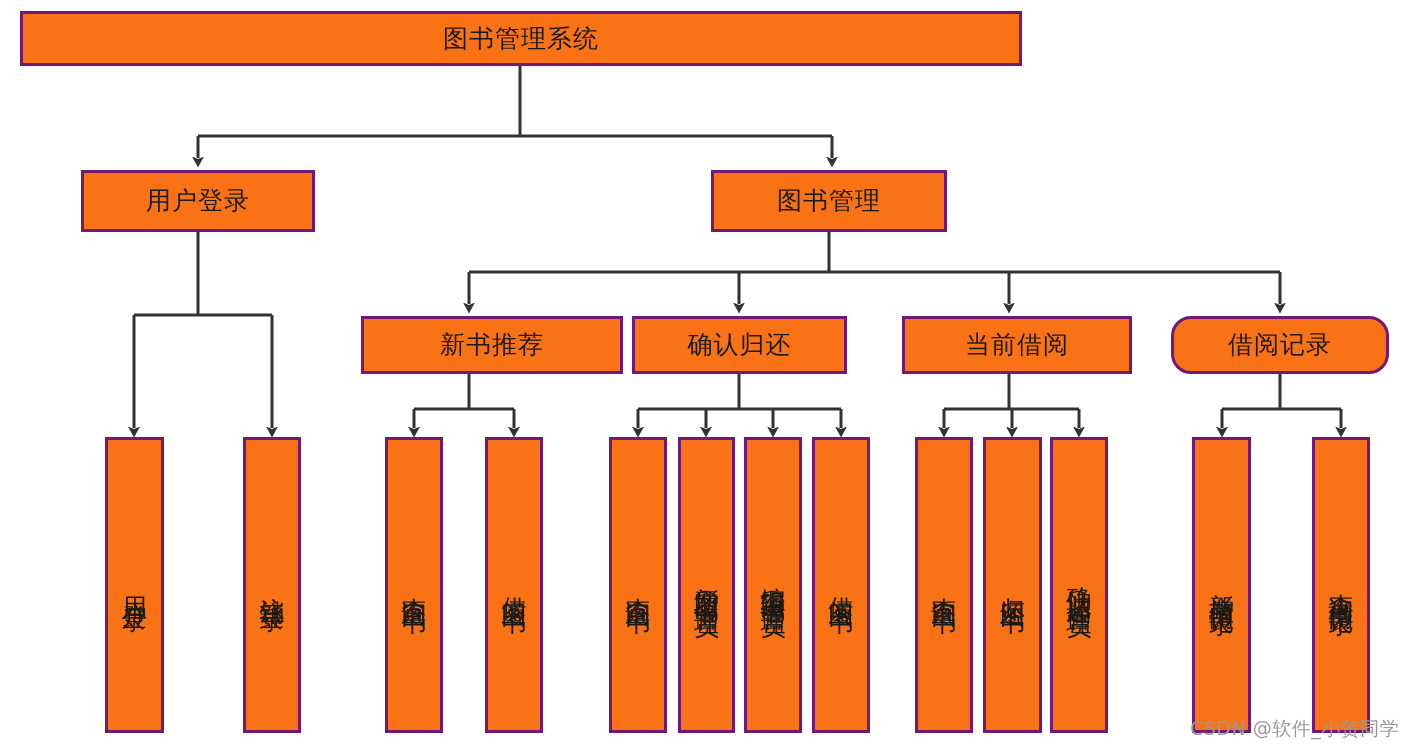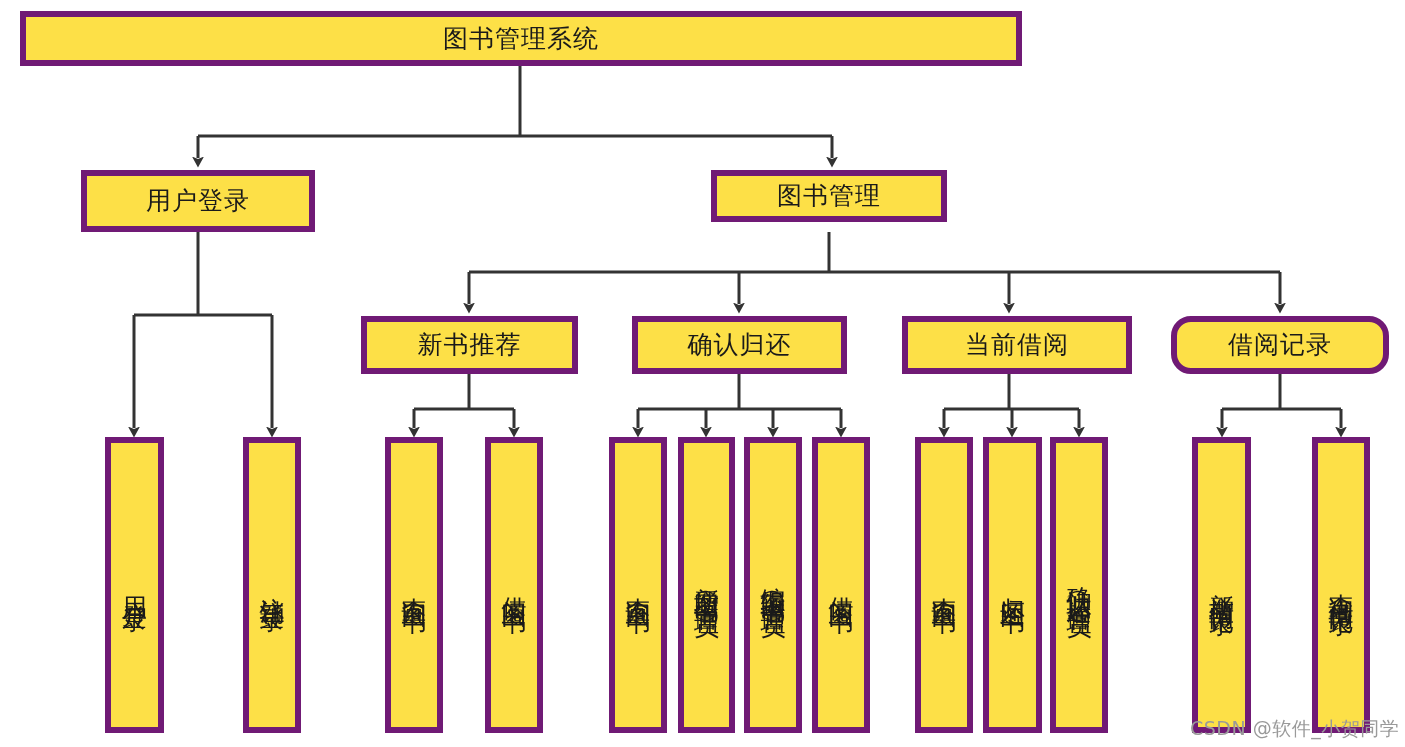--- a/index.html
+++ b/index.html
@@ -21,22 +21,22 @@
     position: absolute;
     left: 0;
     top: 0;
     width: 1405px;
     height: 747px;
     pointer-events: none;
   }
   .node {
     position: absolute;
     box-sizing: border-box;
-    background: #fde047;
-    border: 6px solid #701a75;
+    background: #f97316;
+    border: 3px solid #701a75;
     display: flex;
     align-items: center;
     justify-content: center;
     color: #1a1a1a;
   }
   .node .lbl {
     display: block;
     text-align: center;
     line-height: 1.12;
   }
@@ -126,25 +126,25 @@
     </g>
   </svg>
 
   <div class="node h root" style="left:20px; top:11px; width:1002px; height:55px;">
     <span class="lbl">图书管理系统</span>
   </div>
 
   <div class="node h" style="left:81px; top:170px; width:234px; height:62px;">
     <span class="lbl">用户登录</span>
   </div>
-  <div class="node h" style="left:711px; top:170px; width:236px; height:52px;">
+  <div class="node h" style="left:711px; top:170px; width:236px; height:62px;">
     <span class="lbl">图书管理</span>
   </div>
 
-  <div class="node h" style="left:361px; top:316px; width:217px; height:58px;">
+  <div class="node h" style="left:361px; top:316px; width:262px; height:58px;">
     <span class="lbl">新书推荐</span>
   </div>
   <div class="node h" style="left:632px; top:316px; width:215px; height:58px;">
     <span class="lbl">确认归还</span>
   </div>
   <div class="node h" style="left:902px; top:316px; width:230px; height:58px;">
     <span class="lbl">当前借阅</span>
   </div>
   <div class="node h" style="left:1171px; top:316px; width:218px; height:58px;border-radius:20px;">
     <span class="lbl">借阅记录</span>

